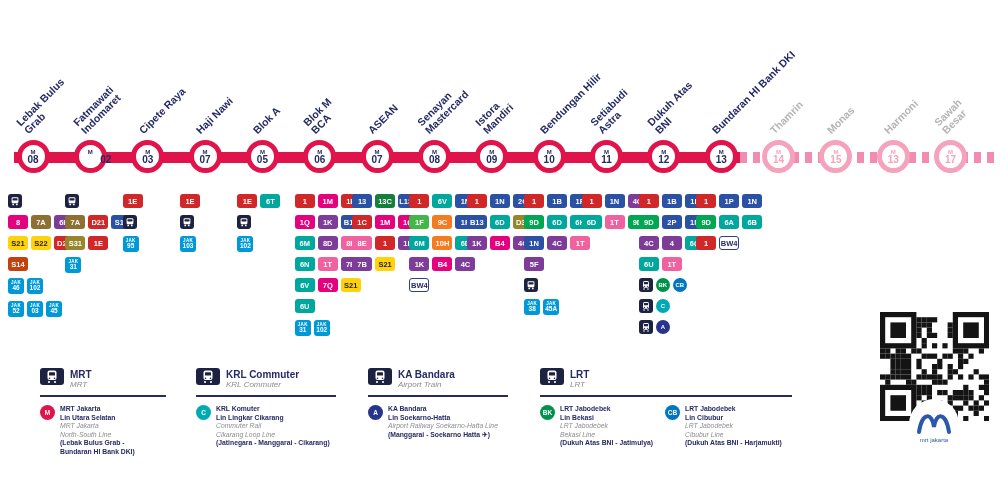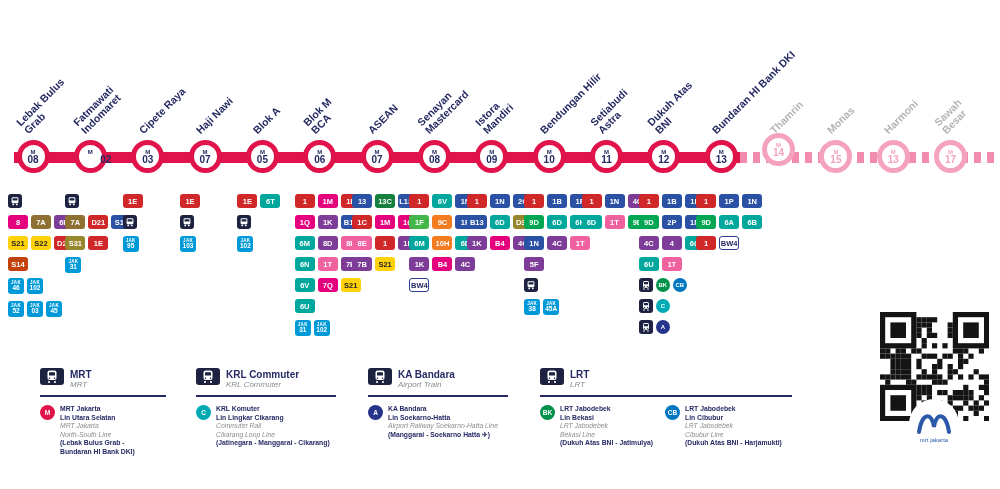--- a/index.html
+++ b/index.html
@@ -483,21 +483,21 @@
         <div class="row">
           <span class="badge" style="background: rgb(0, 166, 81);">9D</span>
           <span class="badge" style="background: rgb(0, 167, 157);">6A</span>
           <span class="badge" style="background: rgb(0, 167, 157);">6B</span>
         </div>
         <div class="row">
           <span class="badge" style="background: rgb(208, 39, 40);">1</span>
           <span class="badge bw" style="border-color: rgb(42, 63, 143); color: rgb(37, 42, 99);">BW4</span>
         </div>
       </div>
-      <div class="st-circle" style="left: 762.05px; top: 133px; border: 5px solid rgb(245, 163, 189);">
+      <div class="st-circle" style="left: 762.05px; top: 140px; border: 5px solid rgb(245, 163, 189);">
         <div class="st-m" style="color: rgb(245, 163, 189);">M</div>
         <div class="st-num" style="color: rgb(245, 163, 189);">14</div>
       </div>
       <div class="st-label" style="left: 775.55px; bottom: 353px; color: rgb(180, 180, 182);">Thamrin</div>
       <div class="st-circle" style="left: 819.4px; top: 140px; border: 5px solid rgb(245, 163, 189);">
         <div class="st-m" style="color: rgb(245, 163, 189);">M</div>
         <div class="st-num" style="color: rgb(245, 163, 189);">15</div>
       </div>
       <div class="st-label" style="left: 832.9px; bottom: 353px; color: rgb(180, 180, 182);">Monas</div>
       <div class="st-circle" style="left: 876.75px; top: 140px; border: 5px solid rgb(245, 163, 189);">

